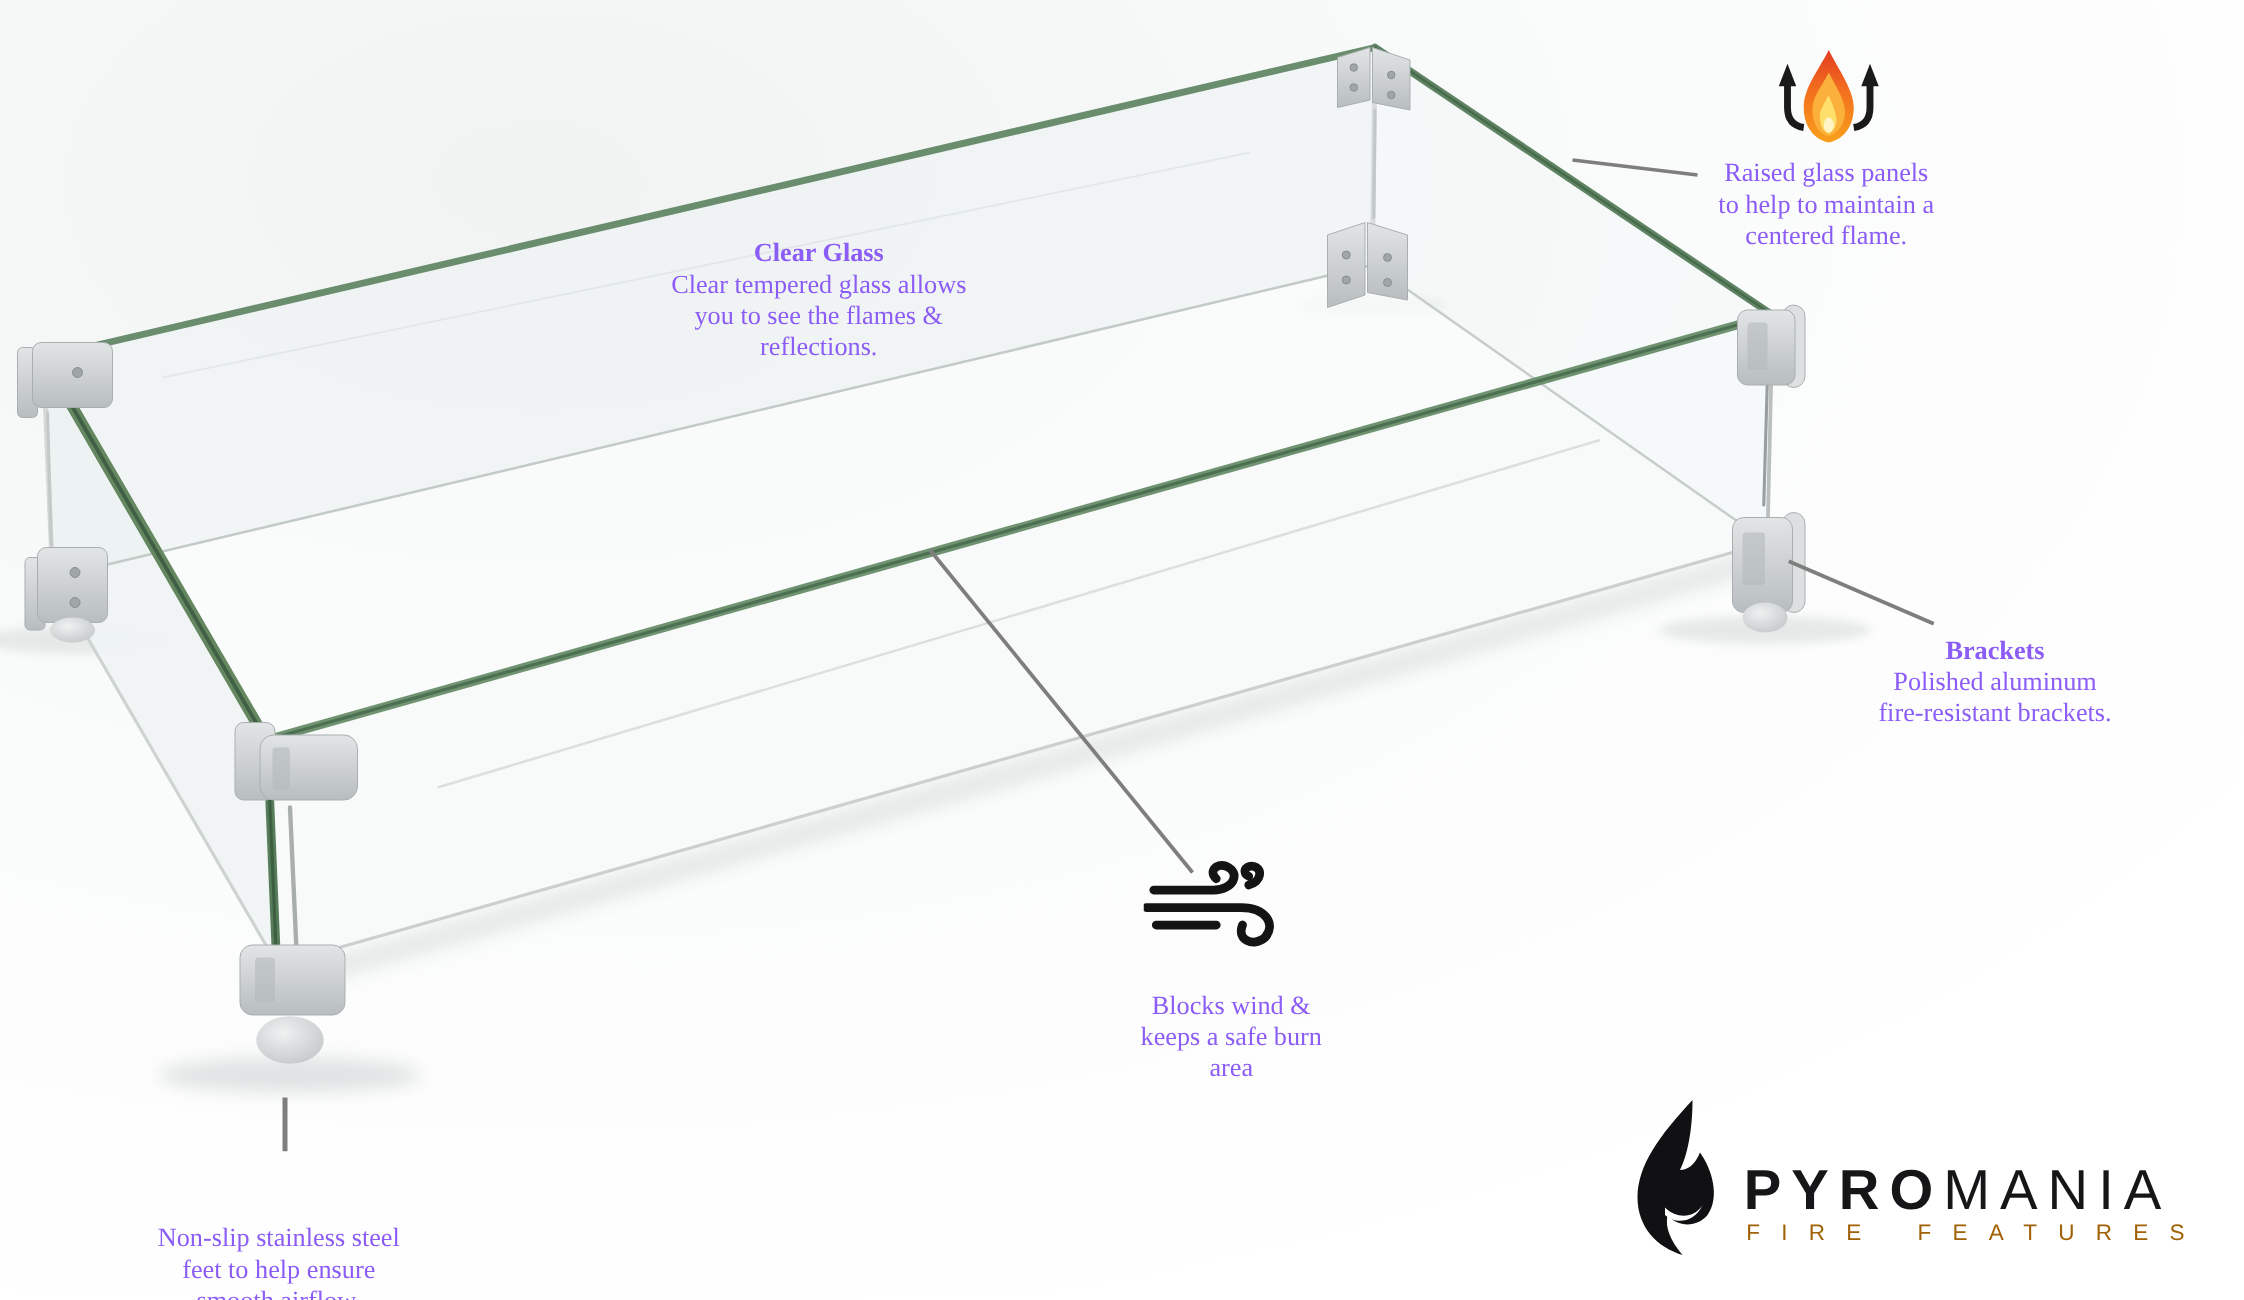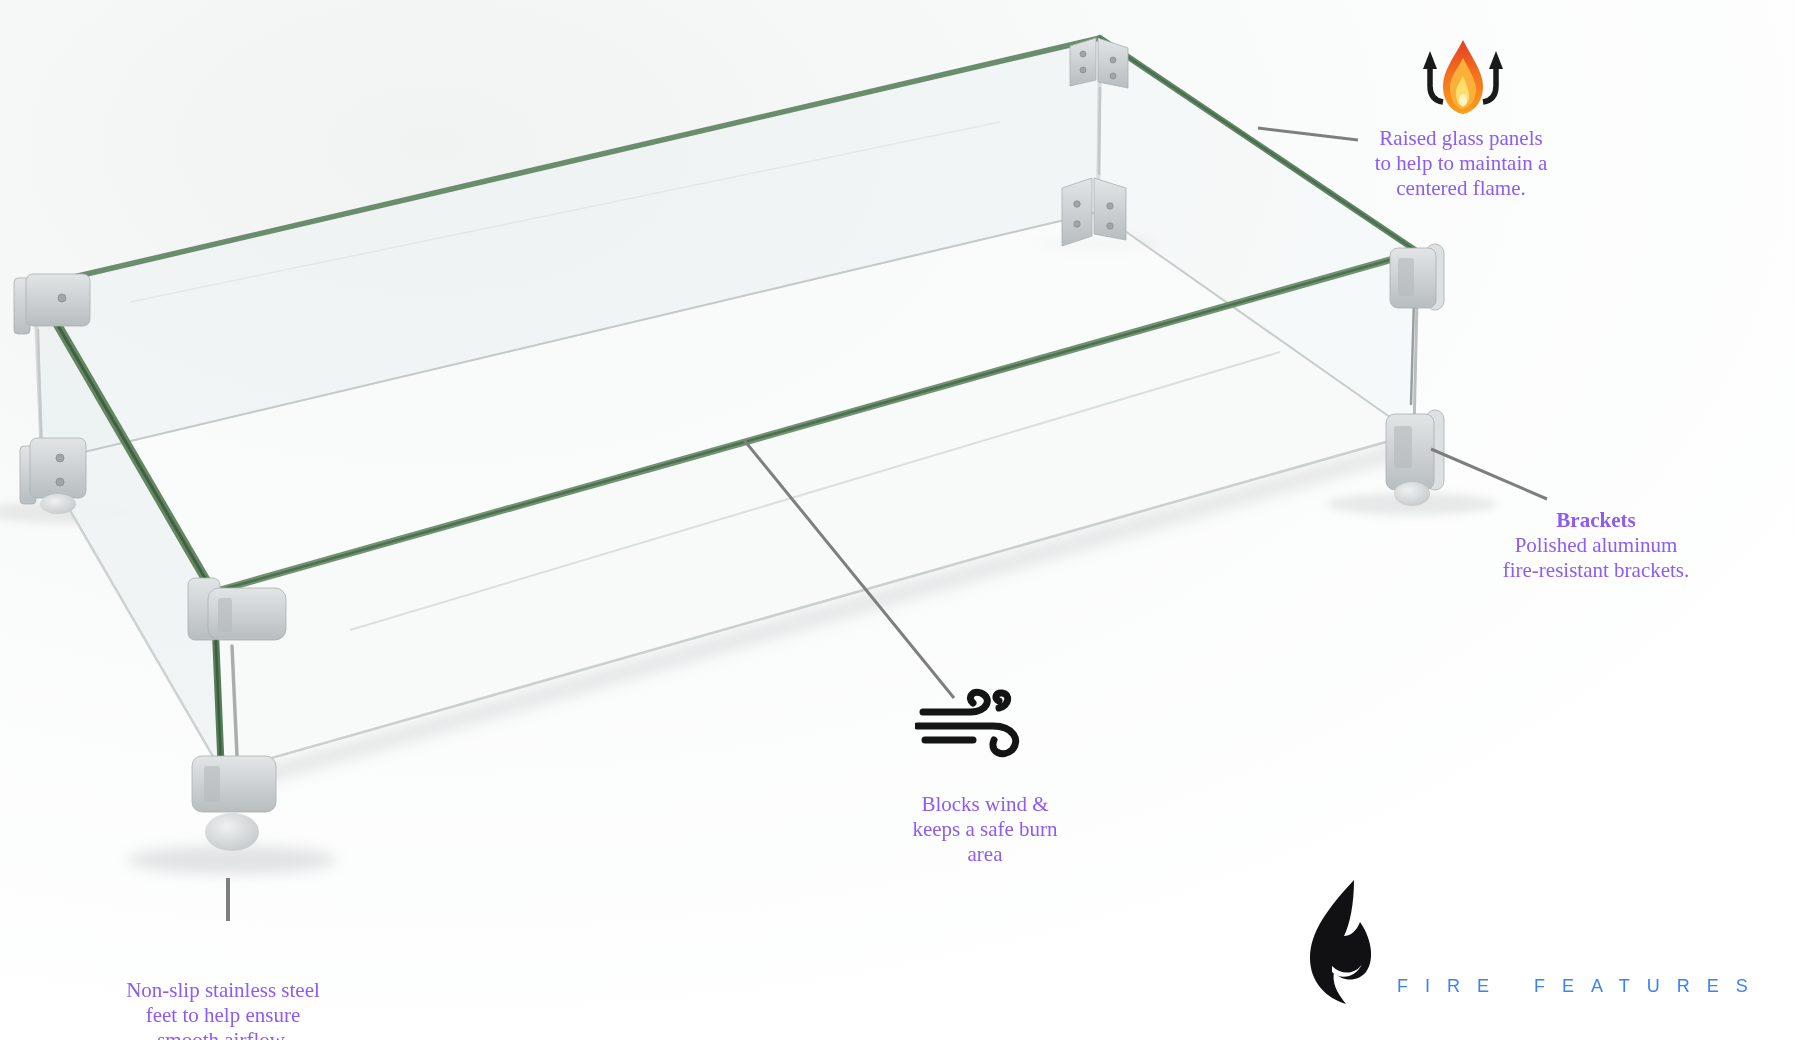--- a/index.html
+++ b/index.html
@@ -12,21 +12,21 @@
   .ann-body { white-space:pre-line; }
   .icon-box { position:absolute; }
   .logo { position:absolute; left:1298px; top:878px; width:480px; height:130px; }
   .logo-flame { position:absolute; left:0; top:2px; width:88px; height:124px; }
   .wordmark { position:absolute; left:97px; top:48px; width:380px;
               font-family:"Liberation Sans", sans-serif; color:#161618;
               font-size:45px; letter-spacing:8px; white-space:nowrap; }
   .brand-bold  { font-weight:bold; }
   .brand-light { font-weight:normal; }
   .tagline { position:absolute; left:99px; top:98px; width:380px;
-             font-family:"Liberation Sans", sans-serif; color:#3b82f6;
+             font-family:"Liberation Sans", sans-serif; color:#a16207;
              font-size:18px; letter-spacing:17px; word-spacing:6px; white-space:nowrap; }
 </style>
 </head>
 <body>
 
 <div class="stage">
 
   <svg class="scene" width="1795" height="1040" viewBox="0 0 1795 1040">
     <defs>
       <radialGradient id="bg" cx="0.24" cy="0.14" r="0.9">
@@ -195,20 +195,26 @@
     <svg width="125" height="78" viewBox="0 0 125 78">
       <g stroke="#141414" stroke-width="7" fill="none" stroke-linecap="round">
         <path d="M 8 24 L 56 24 C 72 24 78 10 66 5 C 57 2 52 10 58 15"></path>
         <path d="M 84 20 C 94 18 96 6 87 5 C 80 4.5 79 11 84 13"></path>
         <path d="M 2 38 L 78 38 C 98 38 106 52 97 62 C 88 70 74 64 79 52"></path>
         <path d="M 10 52 L 58 52"></path>
       </g>
     </svg>
   </div>
 
+  <div class="ann" style="left:520px; top:190px; width:270px;">
+    <div class="ann-heading">Clear Glass</div>
+    <div class="ann-body">Clear tempered glass allows
+you to see the flames &amp;
+reflections.</div>
+  </div>
 
   <div class="ann" style="left:1346px; top:126px; width:230px;">
     <div class="ann-body">Raised glass panels
 to help to maintain a
 centered flame.</div>
   </div>
 
   <div class="ann" style="left:1476px; top:508px; width:240px;">
     <div class="ann-heading">Brackets</div>
     <div class="ann-body">Polished aluminum
@@ -225,16 +231,17 @@
     <div class="ann-body">Non-slip stainless steel
 feet to help ensure
 smooth airflow.</div>
   </div>
 
   <div class="logo">
     <svg class="logo-flame" viewBox="0 0 88 124">
       <path fill="#111113" d="M 56 0 C 30 28 12 52 12 78 C 12 102 28 118 48 124 C 38 112 34 102 36 92 C 44 102 60 102 68 92 C 78 78 72 56 62 42 C 58 52 52 56 46 56 C 52 44 56 24 56 0 Z"></path>
       <path fill="#ffffff" d="M 34 86 C 44 96 58 94 64 84 C 58 98 42 100 34 92 Z"></path>
     </svg>
+    <div class="wordmark"><span class="brand-bold">PYRO</span><span class="brand-light">MANIA</span></div>
     <div class="tagline">FIRE FEATURES</div>
   </div>
 
 </div>
 
 </body></html>

